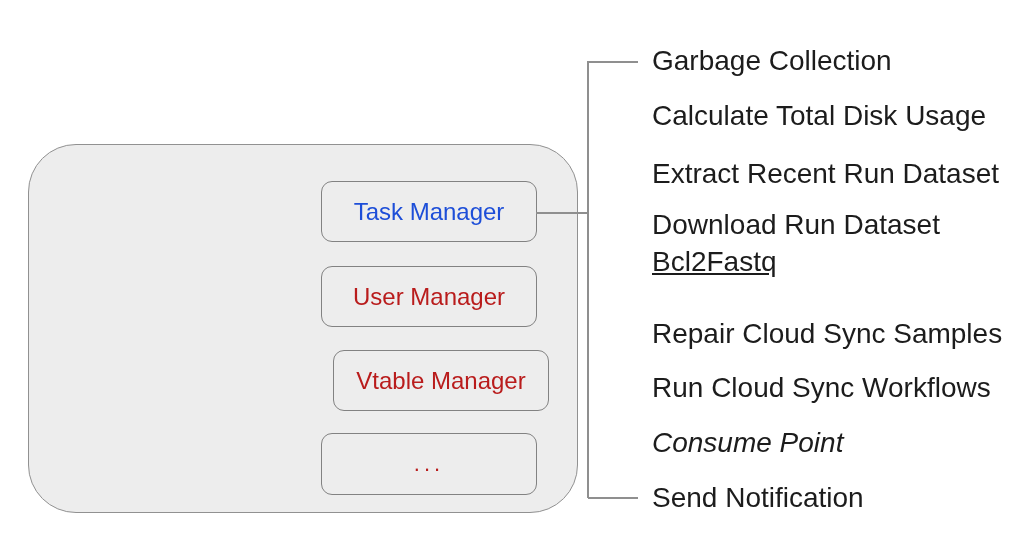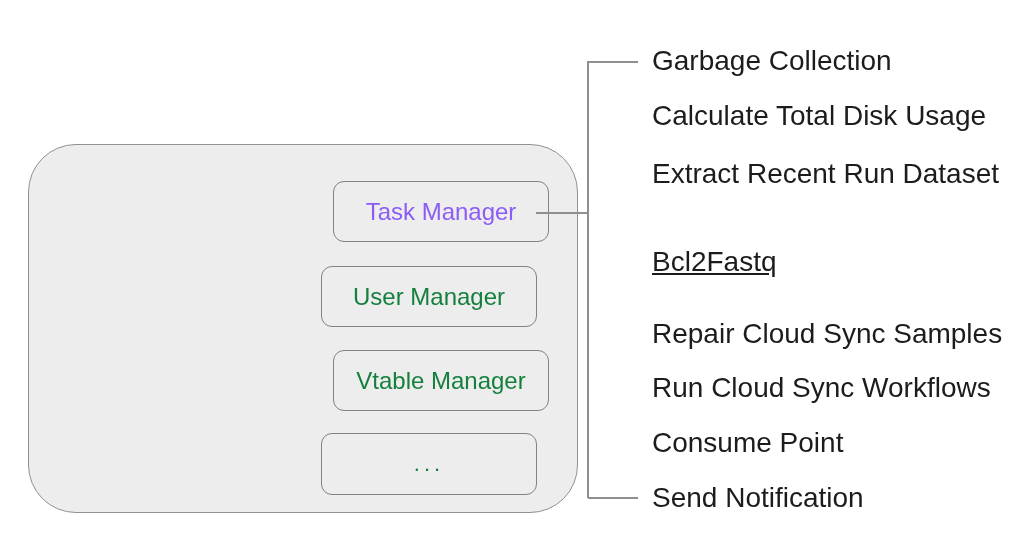--- a/index.html
+++ b/index.html
@@ -33,28 +33,28 @@
   .module-box{
     position:absolute;
     left:321px;
     width:216px;height:61px;
     box-sizing:border-box;
     background:#ededed;
     border:1.5px solid #828282;
     border-radius:11px;
     display:flex;align-items:center;justify-content:center;
     font-size:24px;
-    color:#15803d;
+    color:#b91c1c;
     white-space:nowrap;
   }
   .module-box.m0{top:181px;}
   .module-box.m1{top:266px;}
   .module-box.m2{top:350px;margin-left:12px;}
   .module-box.m3{top:433px;height:62px;}
-  .module-box.highlight{color:#8b5cf6;margin-left:12px;}
+  .module-box.highlight{color:#1d4ed8;}
   .module-box.m3{letter-spacing:4px;font-size:22px;}
   
   .line{position:absolute;background:#8f8f8f;}
   .line.h{height:1.5px;}
   .line.v{width:1.5px;}
   .conn-task   {left:536px;top:212px;width:53px;}
   .bracket-v   {left:587px;top:61px;height:437px;}
   .tick-top    {left:588px;top:61px;width:50px;}
   .tick-bottom {left:588px;top:497px;width:50px;}
   
@@ -66,21 +66,21 @@
     color:#1c1c1c;
     white-space:nowrap;
   }
   .task-item.t0{top:47px;}
   .task-item.t1{top:102px;}
   .task-item.t2{top:160px;}
   .task-item.t3{top:211px;}
   .task-item.t4{top:248px;text-decoration:underline;}
   .task-item.t5{top:320px;}
   .task-item.t6{top:374px;}
-  .task-item.t7{top:429px;}
+  .task-item.t7{top:429px;font-style:italic;}
   .task-item.t8{top:484px;text-align:center;}
 </style>
 </head>
 <body>
 
 <div id="stage">
 
   <div class="system-box"></div>
 
   <div class="module-box m0 highlight">Task Manager</div>
@@ -89,19 +89,20 @@
   <div class="module-box m3">...</div>
 
   <div class="line h conn-task"></div>
   <div class="line v bracket-v"></div>
   <div class="line h tick-top"></div>
   <div class="line h tick-bottom"></div>
 
   <div class="task-item t0">Garbage Collection</div>
   <div class="task-item t1">Calculate Total Disk Usage</div>
   <div class="task-item t2">Extract Recent Run Dataset</div>
+  <div class="task-item t3">Download Run Dataset</div>
   <div class="task-item t4">Bcl2Fastq</div>
   <div class="task-item t5">Repair Cloud Sync Samples</div>
   <div class="task-item t6">Run Cloud Sync Workflows</div>
   <div class="task-item t7">Consume Point</div>
   <div class="task-item t8">Send Notification</div>
 
 </div>
 
 </body></html>

